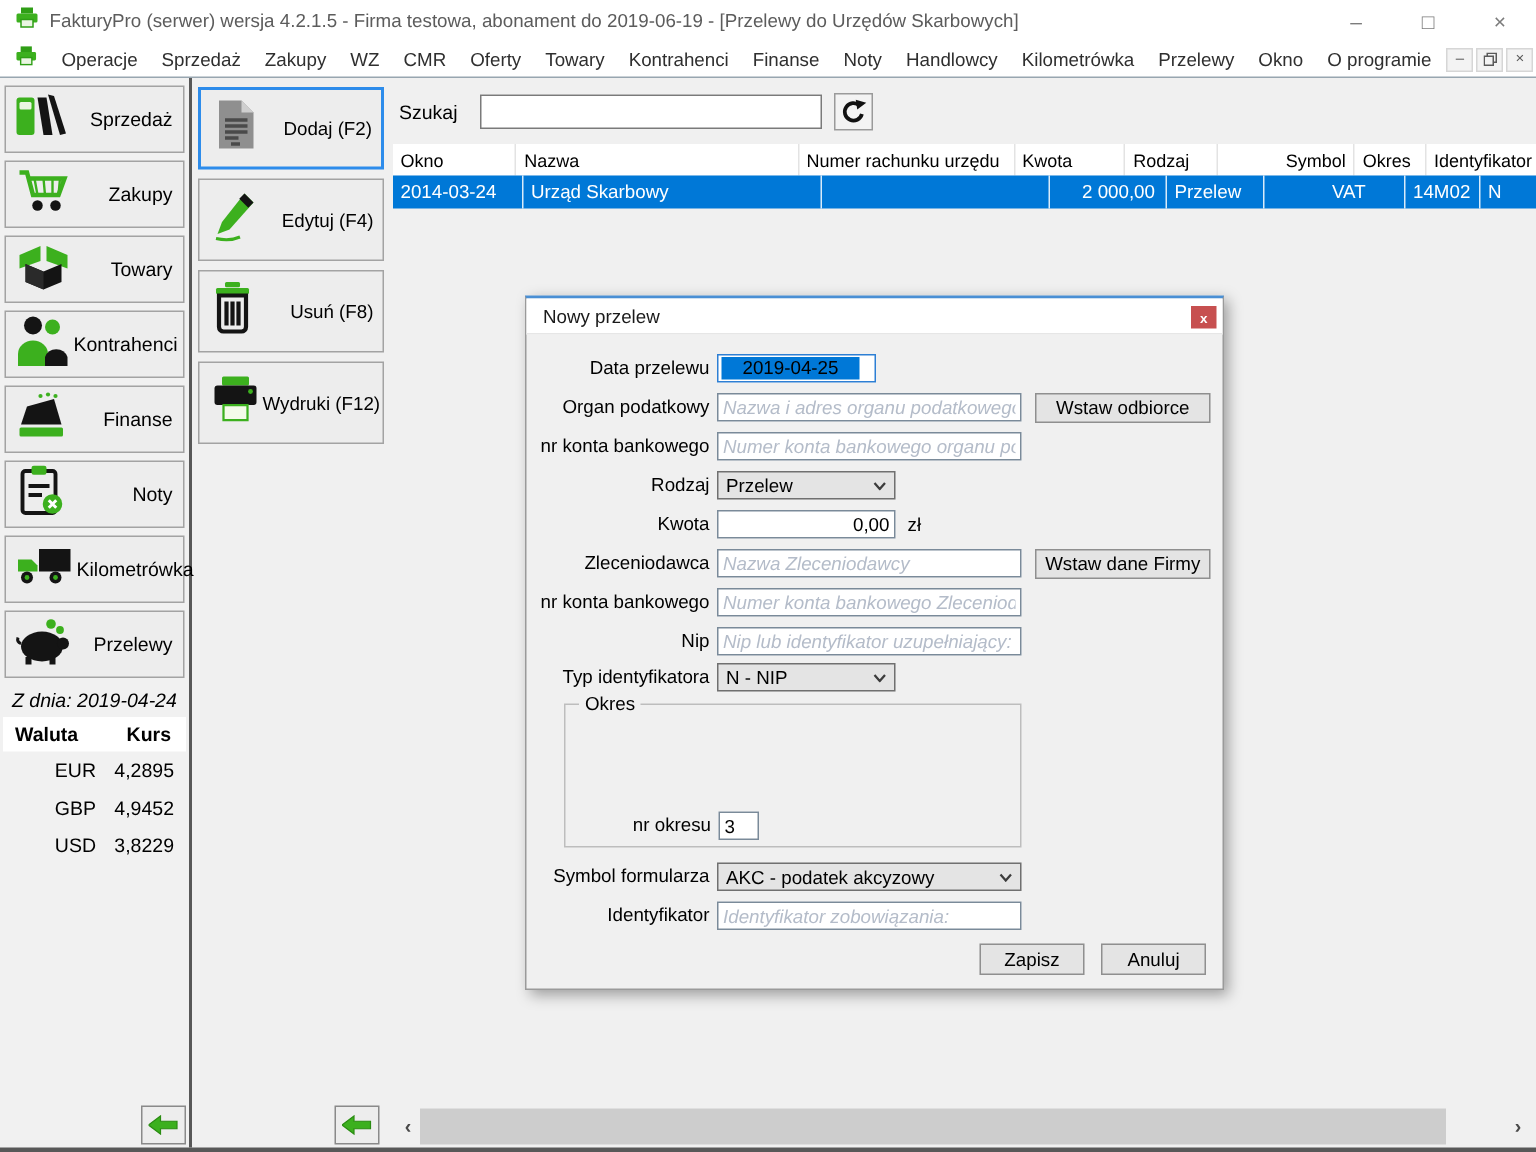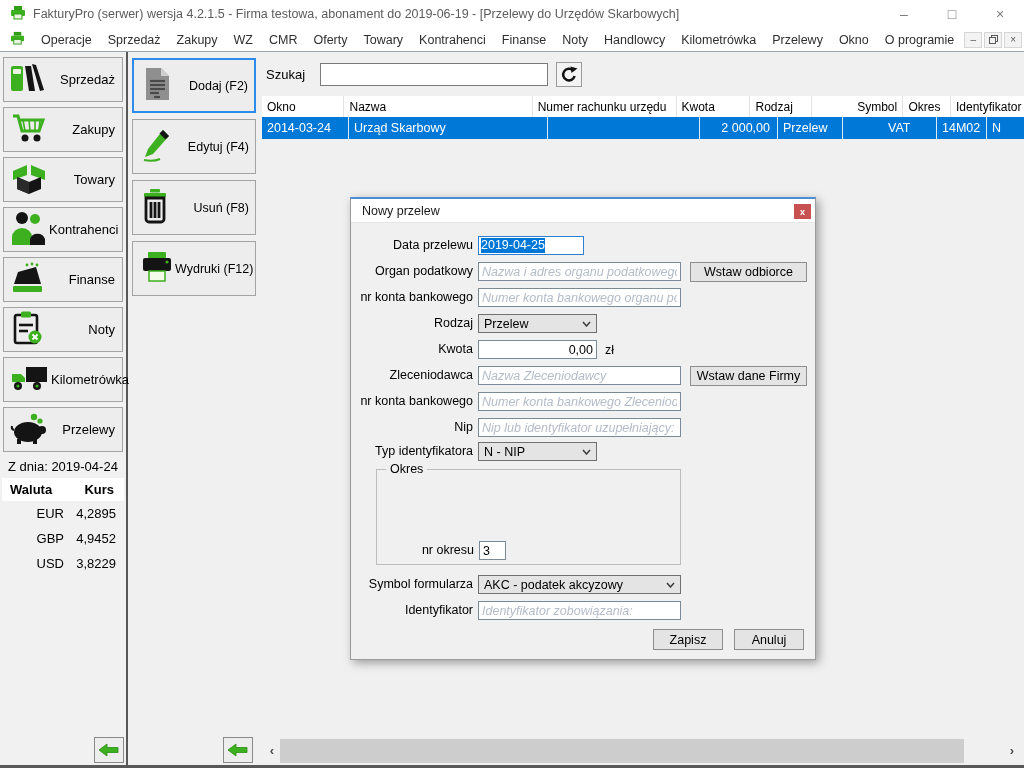--- a/index.html
+++ b/index.html
@@ -25,21 +25,21 @@
              display:flex; align-items:center; justify-content:center; color:#5a5a5a; font-size:10px; }
 
   
   .sidebar { position:absolute; left:0; top:52px; width:128px; height:713px; background:#f1f1f1;
              border-right:2px solid #585858; }
   .side-btn { margin:5px 3px 0 3px; height:45px; background:#ededed; border:1px solid #a3a3a3;
               display:flex; align-items:center; padding:0 7px 0 5px; cursor:default; }
   .side-btn .lbl { margin-left:auto; font-size:13px; color:#000; white-space:nowrap; }
 
   .rates { margin-top:5px; font-size:13px; color:#000; }
-  .rates .zdnia { padding:2px 6px 4px 8px; white-space:nowrap; }
+  .rates .zdnia { padding:2px 6px 4px 8px; white-space:nowrap;font-style:italic; }
   .rhead { display:flex; background:#fff; font-weight:bold; padding:4px 10px 4px 8px; margin:0 2px; }
   .rhead .h2 { margin-left:auto; }
   .rrow { display:flex; padding:5px 10px 5px 8px; }
   .rcur { width:56px; text-align:right; }
   .rval { margin-left:auto; }
 
   .green-arrow-btn { position:absolute; width:30px; height:26px; background:#ededed;
                      border:1px solid #8a8a8a; display:flex; align-items:center; justify-content:center; }
 
   
@@ -89,21 +89,21 @@
   .drow { position:absolute; left:0; width:466px; height:20px; }
   .dlbl { position:absolute; left:0; top:0; width:122px; text-align:right; font-size:12.5px;
           color:#000; line-height:19px; white-space:nowrap; }
   .tb { position:absolute; left:127px; top:0; height:19px; border:1px solid #7a8a99; background:#fff;
         font-size:12.5px; padding:0 3px; font-family:"Liberation Sans",sans-serif; color:#000; }
   input.tb::placeholder { color:#b4bcc9; font-style:italic; opacity:1; }
   .tb.w203 { width:203px; } .tb.w119 { width:119px; } .tb.w27 { width:27px; }
   .tb.right { text-align:right; }
   .date-tb { position:absolute; left:127px; top:0; width:106px; height:19px; border:1px solid #2d7fd4;
              background:#fff; display:flex; align-items:center; padding-left:2px; }
-  .date-sel { background:#0078d7; color:#ffffff; font-size:12.5px; padding:0 0; line-height:15px; }
+  .date-sel { background:#0078d7; color:#000000; font-size:12.5px; padding:0 14px; line-height:15px; }
   .suffix { position:absolute; left:254px; top:3px; font-size:12.5px; color:#000; }
   .combo { position:absolute; left:127px; top:0; height:19px; background:#e4e4e4; border:1px solid #707070;
            display:flex; align-items:center; padding-left:5px; font-size:12.5px; color:#000; }
   .combo .chev { margin-left:auto; padding-right:5px; display:flex; }
   .combo.w119 { width:119px; } .combo.w203 { width:203px; }
   .dbtn { position:absolute; height:20px; background:#e4e4e4; border:1px solid #8f8f8f; font-size:12.5px;
           color:#000; font-family:"Liberation Sans",sans-serif; cursor:default; }
   .side-act { left:339px; top:0; width:117px; }
   .groupbox { position:absolute; left:25px; top:270px; width:305px; height:96px; border:1px solid #bdbdbd; }
   .legend { position:absolute; left:9px; top:-8px; background:#f0f0f0; padding:0 4px; font-size:12.5px; }

